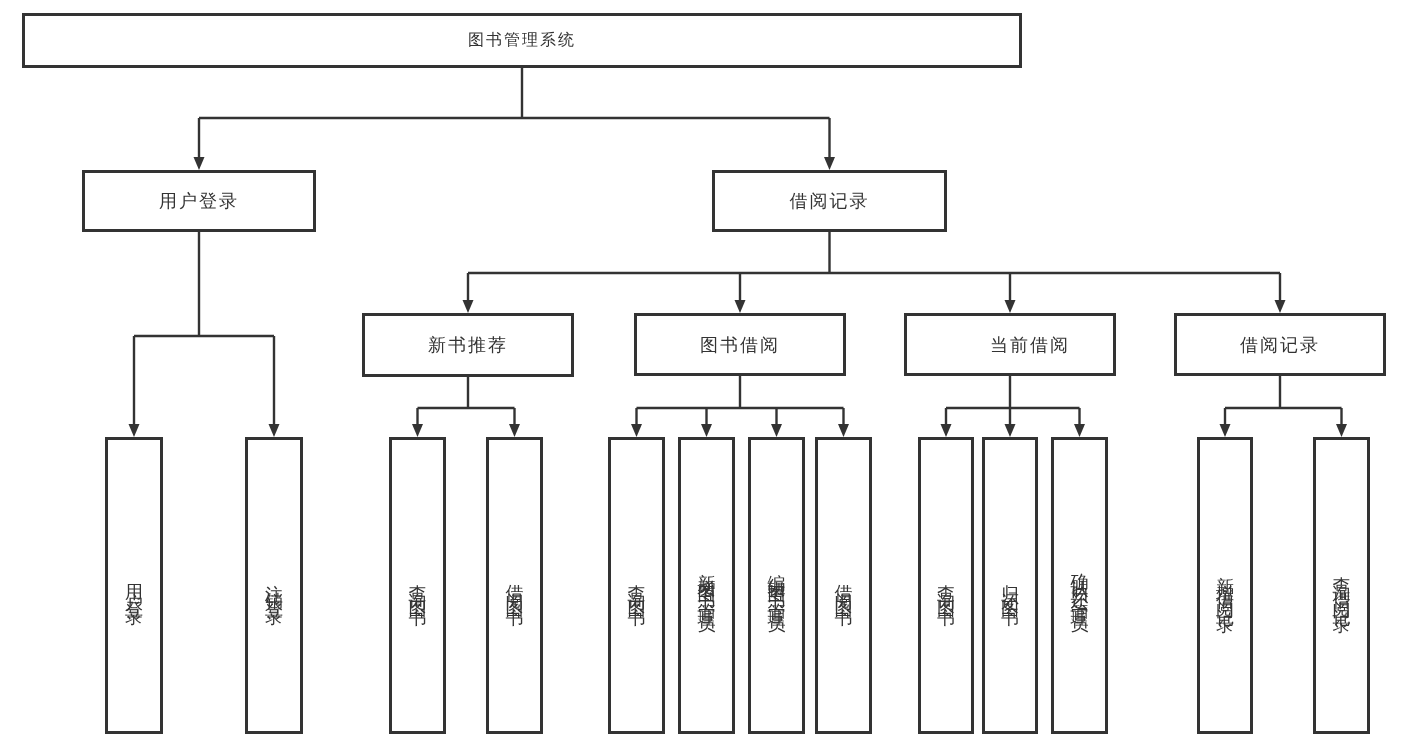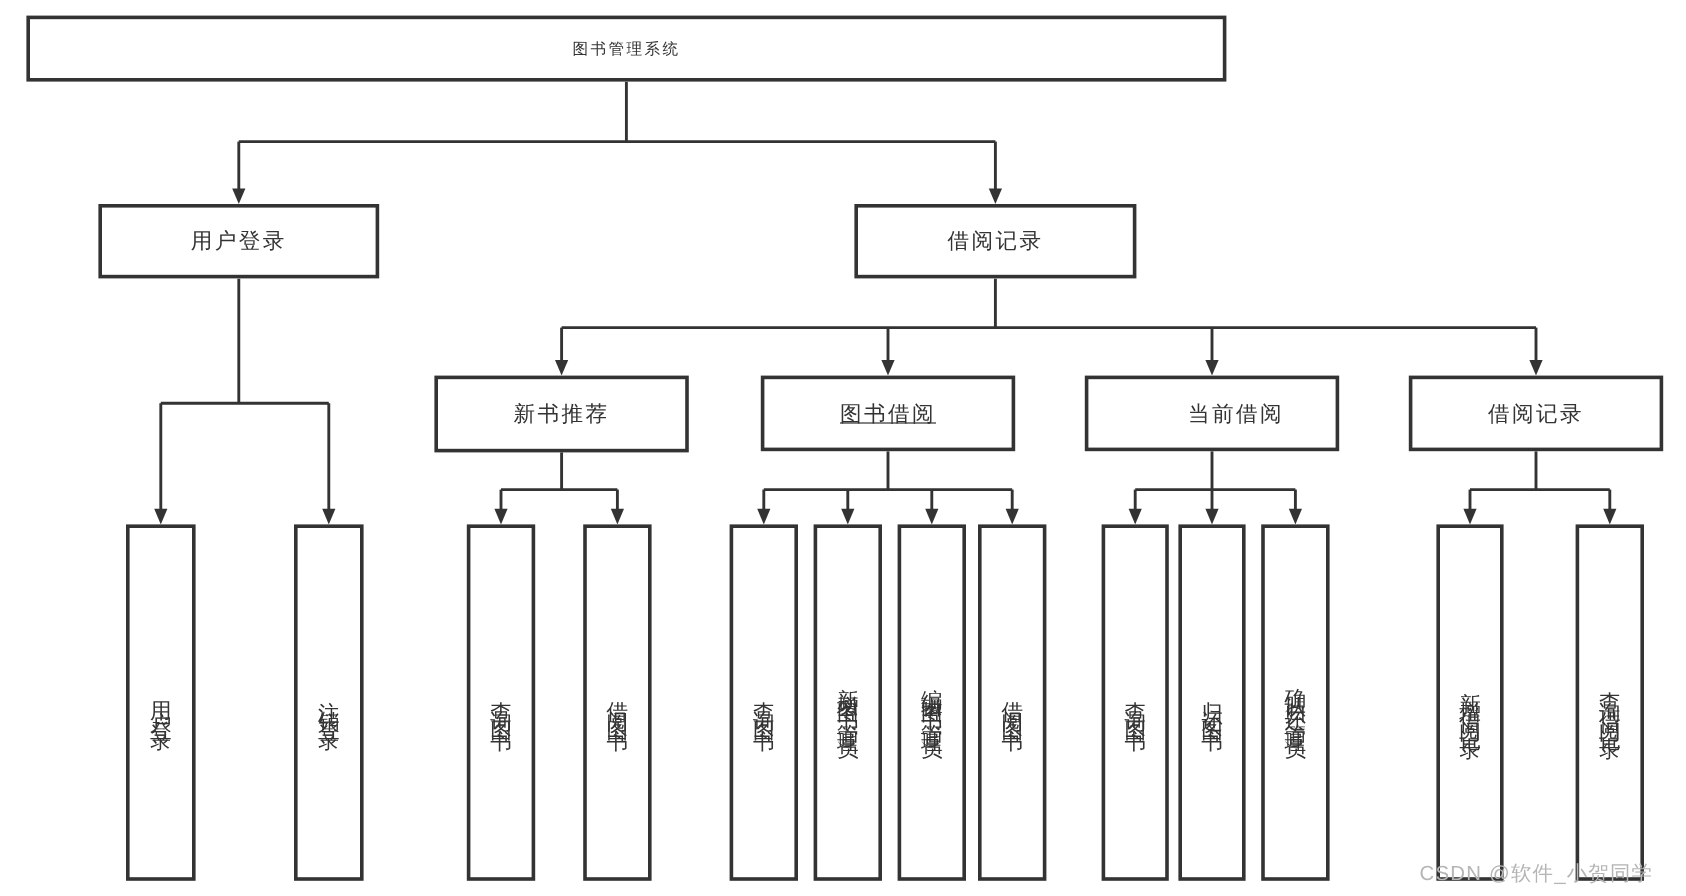--- a/index.html
+++ b/index.html
@@ -25,21 +25,21 @@
     align-items: center;
     justify-content: center;
     text-align: center;
   }
   .node.hbox {
     font-size: 18px;
     letter-spacing: 2px;
     white-space: nowrap;
   }
   .node.root {
-    font-size: 13px;
+    font-size: 16px;
   }
   .node.leaf {
     writing-mode: vertical-rl;
     font-size: 18px;
     letter-spacing: 8px;
     line-height: 1;
   }
   .node.leaf.long {
     letter-spacing: 6px;
   }
@@ -142,21 +142,21 @@
       <polygon points="1336,424 1347,424 1341.5,437"></polygon>
     </g>
   </svg>
 
   <div class="node hbox root" style="left:22px; top:13px; width:1000px; height:55px;">图书管理系统</div>
 
   <div class="node hbox" style="left:82px; top:170px; width:234px; height:62px;">用户登录</div>
   <div class="node hbox" style="left:712px; top:170px; width:235px; height:62px;">借阅记录</div>
 
   <div class="node hbox" style="left:362px; top:313px; width:212px; height:64px;">新书推荐</div>
-  <div class="node hbox" style="left:634px; top:313px; width:212px; height:63px;text-decoration:underline;">图书借阅</div>
+  <div class="node hbox" style="left:634px; top:313px; width:212px; height:63px;">图书借阅</div>
   <div class="node hbox" style="left:904px; top:313px; width:212px; height:63px;padding-left:40px;">当前借阅</div>
   <div class="node hbox" style="left:1174px; top:313px; width:212px; height:63px;">借阅记录</div>
 
   <div class="node leaf" style="left:105px; top:437px; width:58px; height:297px;">用户登录</div>
   <div class="node leaf" style="left:245px; top:437px; width:58px; height:297px;">注销登录</div>
 
   <div class="node leaf" style="left:389px; top:437px; width:57px; height:297px;">查询图书</div>
   <div class="node leaf" style="left:486px; top:437px; width:57px; height:297px;">借阅图书</div>
 
   <div class="node leaf" style="left:608px; top:437px; width:57px; height:297px;">查询图书</div>
@@ -164,15 +164,14 @@
   <div class="node leaf long" style="left:748px; top:437px; width:57px; height:297px;">编辑图书（管理员）</div>
   <div class="node leaf" style="left:815px; top:437px; width:57px; height:297px;">借阅图书</div>
 
   <div class="node leaf" style="left:918px; top:437px; width:56px; height:297px;">查询图书</div>
   <div class="node leaf" style="left:982px; top:437px; width:56px; height:297px;">归还图书</div>
   <div class="node leaf long" style="left:1051px; top:437px; width:57px; height:297px;">确认归还（管理员）</div>
 
   <div class="node leaf" style="left:1197px; top:437px; width:56px; height:297px;">新增借阅记录</div>
   <div class="node leaf" style="left:1313px; top:437px; width:57px; height:297px;">查询借阅记录</div>
 
-  <div class="watermark">CSDN @软件_小贺同学</div>
 
 </div>
 
 </body></html>

